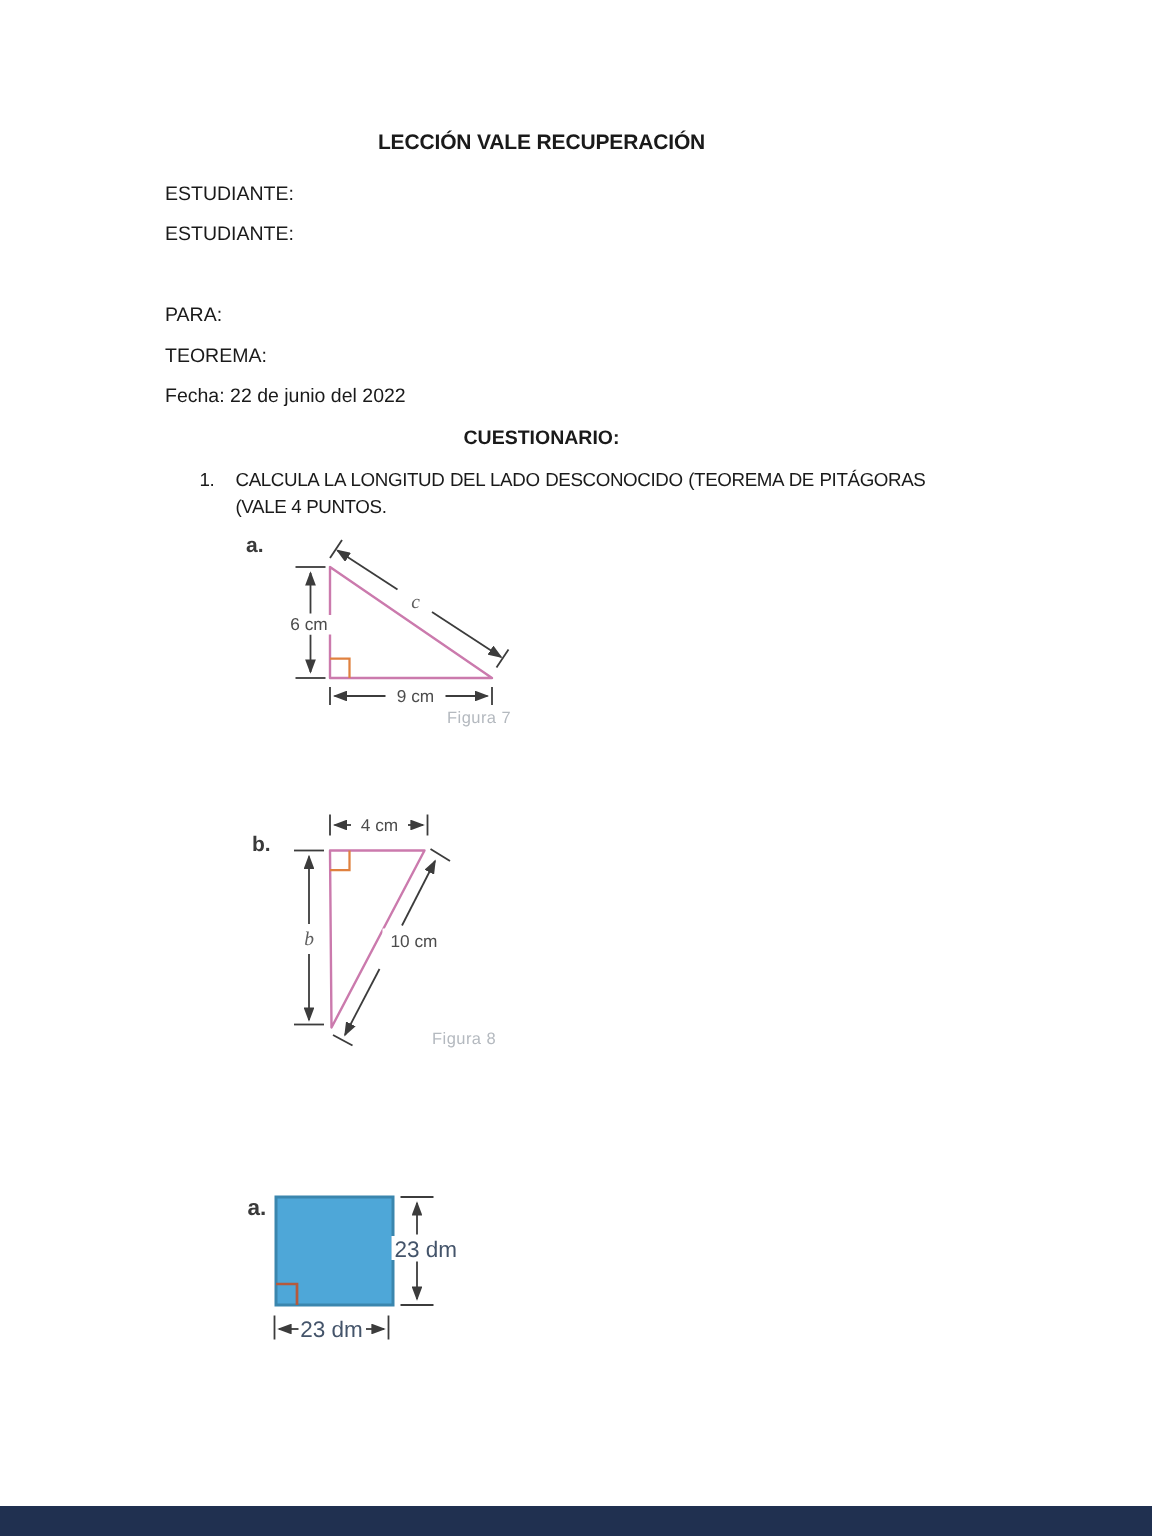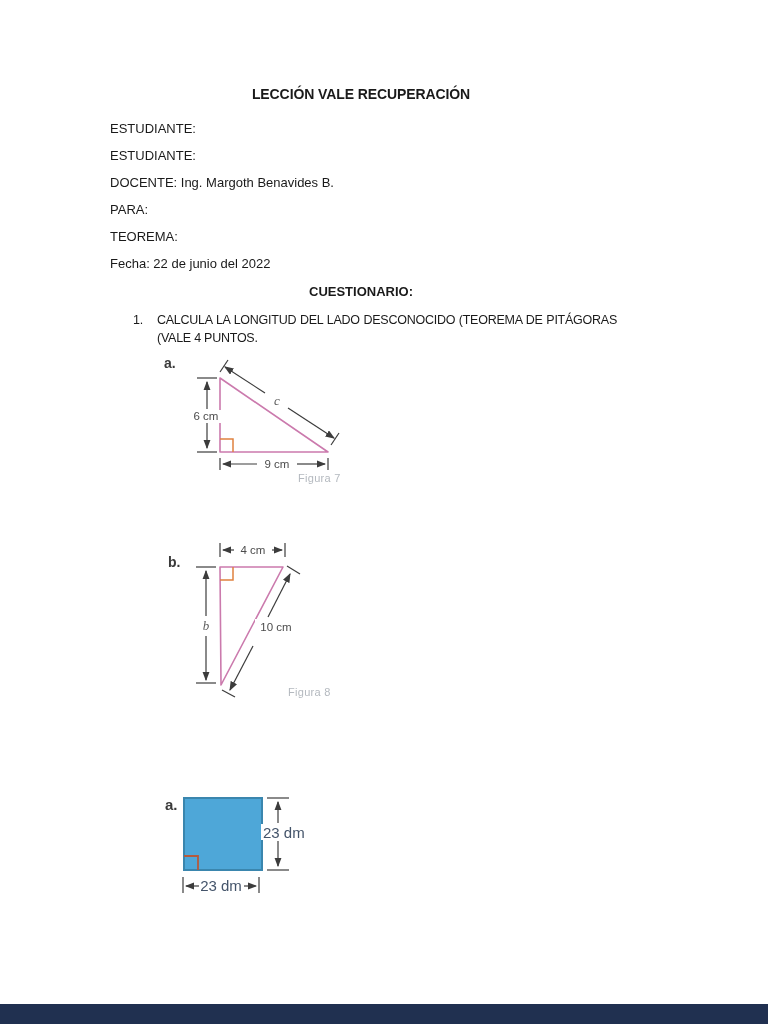--- a/index.html
+++ b/index.html
@@ -41,21 +41,20 @@
 </style>
 </head>
 <body>
 
 <div class="page">
 
   <div class="doc-title">LECCIÓN VALE RECUPERACIÓN</div>
 
   <div class="field" style="top:121px">ESTUDIANTE:</div>
   <div class="field" style="top:148px">ESTUDIANTE:</div>
-  <div class="field" style="top:175px">DOCENTE: Ing. Margoth Benavides B.</div>
   <div class="field" style="top:202px">PARA:</div>
   <div class="field" style="top:229px">TEOREMA:</div>
   <div class="field" style="top:256px">Fecha: 22 de junio del 2022</div>
 
   <div class="section-heading">CUESTIONARIO:</div>
 
   <div class="q1">
     <span class="qnum">1.</span>
     <div class="qtext">CALCULA LA LONGITUD DEL LADO DESCONOCIDO (TEOREMA DE PITÁGORAS (VALE 4 PUNTOS.</div>
   </div>

